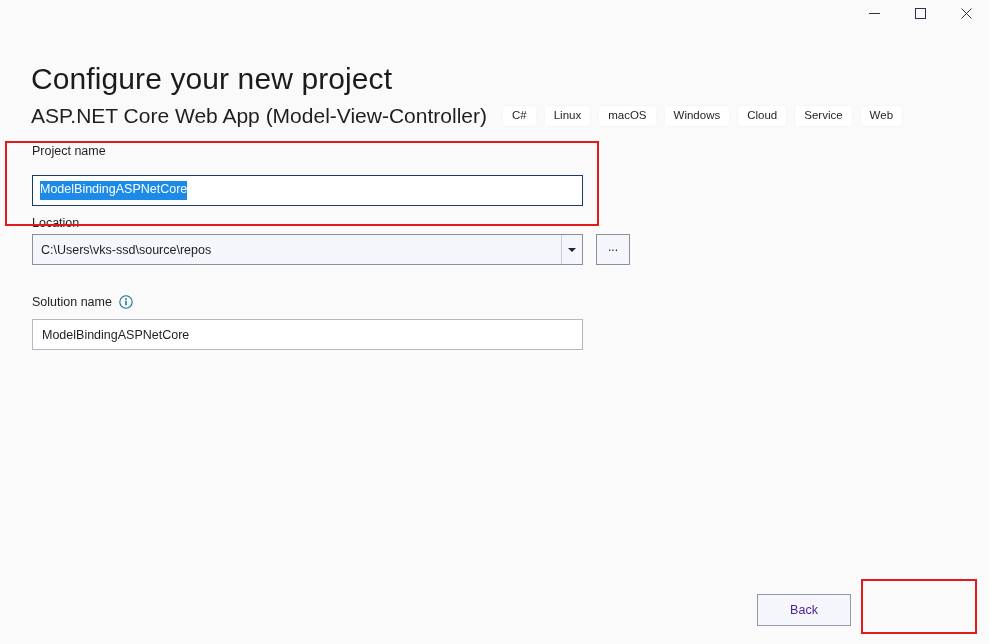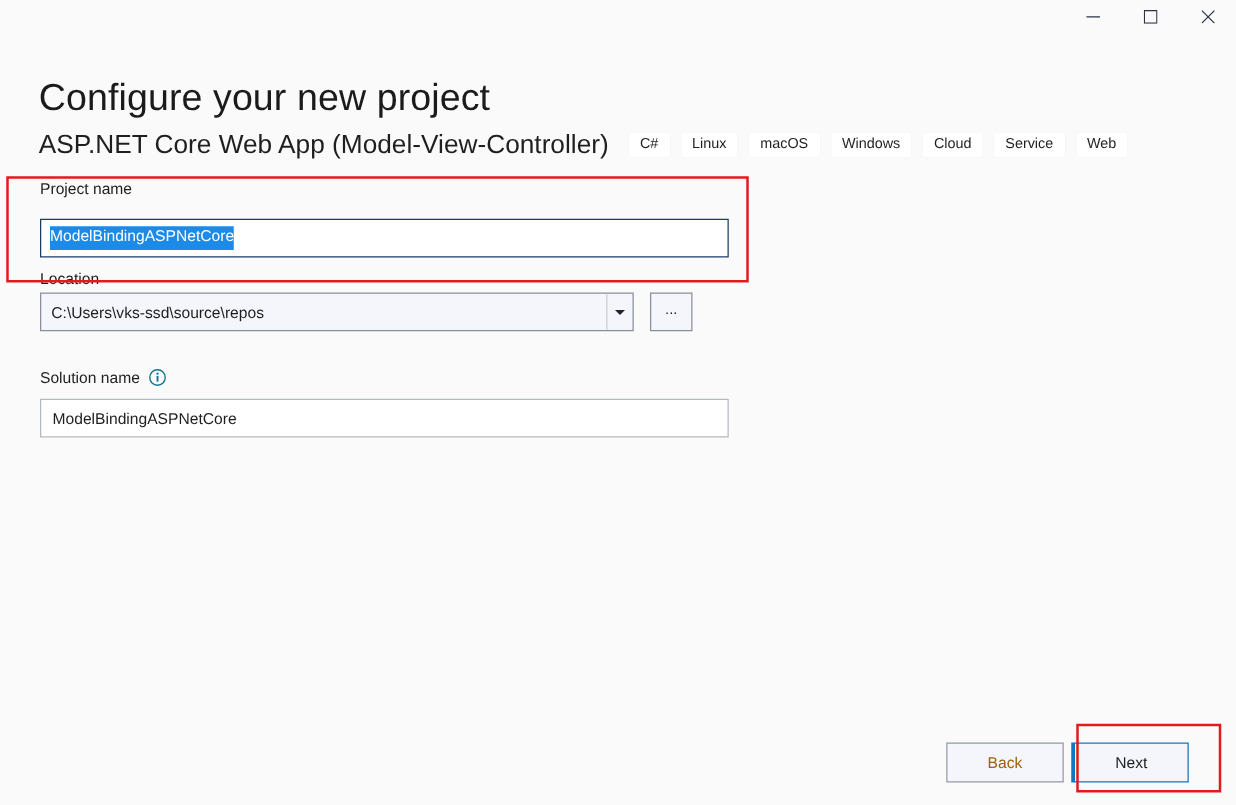--- a/index.html
+++ b/index.html
@@ -124,21 +124,21 @@
   }
   #location-row {
     position: absolute;
     left: 32px;
     top: 90px;
     display: flex;
     align-items: center;
   }
   #location-combo {
     box-sizing: border-box;
-    width: 475px;
+    width: 551px;
     height: 31px;
     border: 1px solid #8b8f9a;
     background: #f5f6fb;
     display: flex;
     align-items: center;
     position: relative;
   }
   #location-value {
     font-size: 12.5px;
     color: #1f1f1f;
@@ -244,21 +244,21 @@
     position: absolute;
     left: 757px;
     top: 0;
     box-sizing: border-box;
     width: 94px;
     height: 32px;
     border: 1px solid #9399a6;
     background: #f5f6fb;
     font-family: "Liberation Sans", sans-serif;
     font-size: 12.5px;
-    color: #a16207;
+    color: #4c1d95;
     cursor: default;
   }
   #next-button {
     position: absolute;
     left: 857px;
     top: 0;
     box-sizing: border-box;
     width: 94px;
     height: 32px;
     border: 1px solid #1177c2;
@@ -367,17 +367,16 @@
 
   <div id="solution-name-wrap">
     <span id="solution-name-value">ModelBindingASPNetCore</span>
   </div>
 
 
 </div>
 
 <div class="footer">
   <button id="back-button">Back</button>
-  <button id="next-button">Next</button>
 </div>
 
 <div id="annot-project-name" class="annotation"></div>
 <div id="annot-next" class="annotation"></div>
 
 </body></html>

